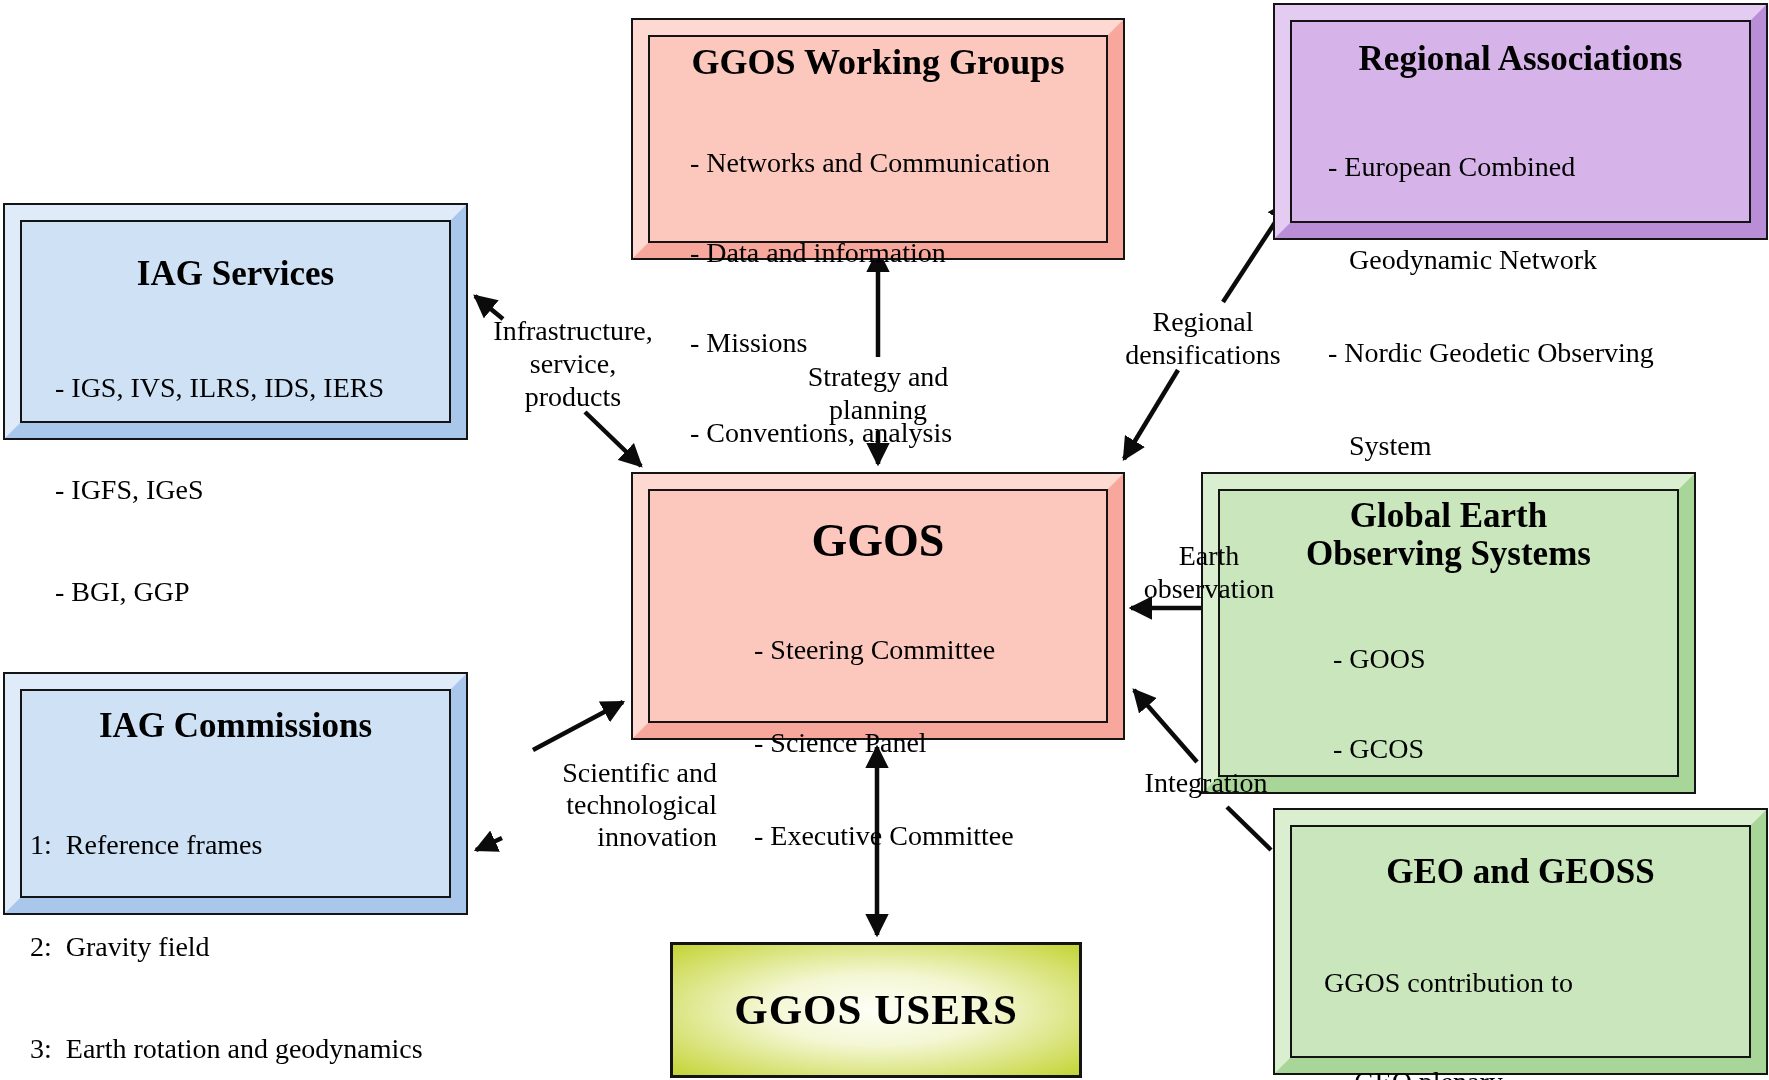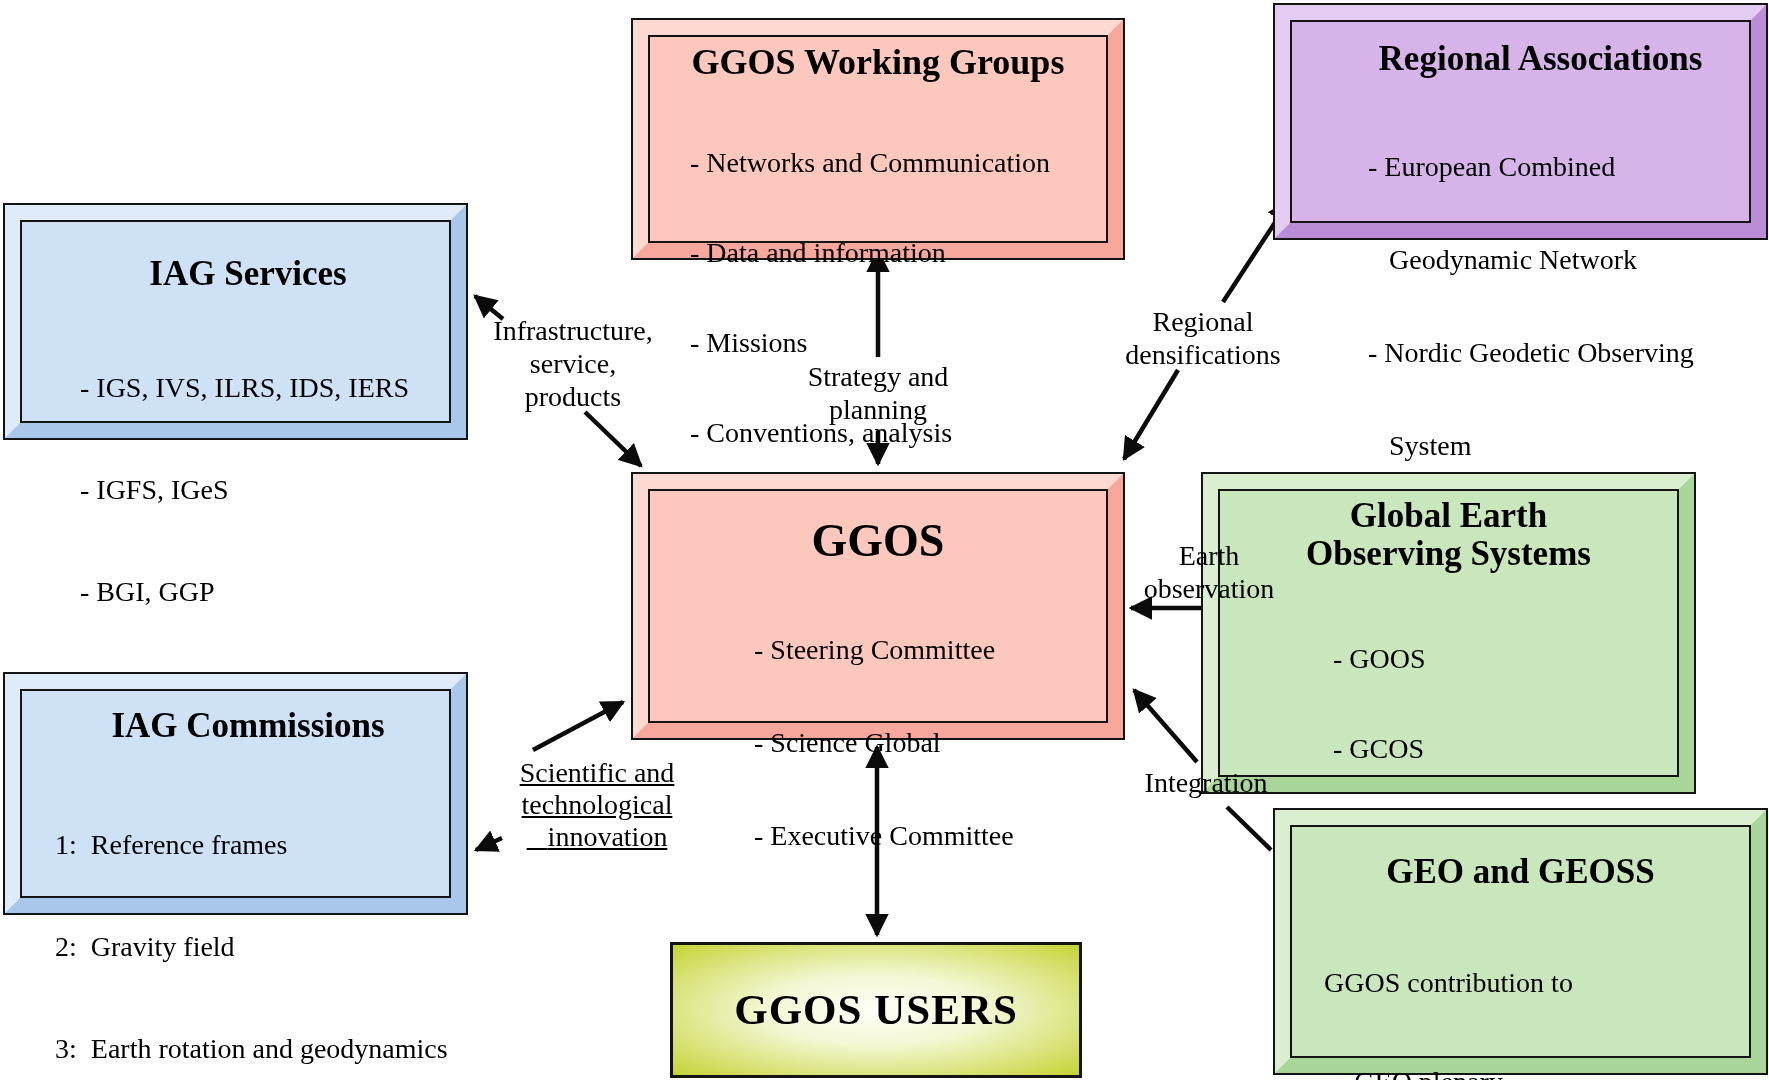--- a/index.html
+++ b/index.html
@@ -10,43 +10,43 @@
   .arrows{position:absolute;left:0;top:0;width:1769px;height:1080px;}
   .arrows line{stroke:#0b0b0b;stroke-width:4.5;}
 
   
   .box3d{position:absolute;border:2px solid #141414;box-sizing:border-box;}
   .bevel{position:absolute;inset:0;border:15px solid;box-sizing:border-box;}
   .face{position:absolute;inset:15px;border:2px solid #141414;box-sizing:border-box;}
   .c-salmon .bevel{border-color:#fdd9d2 #f8a79c #f8a79c #fdd9d2;}
   .c-salmon .face{background:#fcc7bd;}
   .c-blue .bevel{border-color:#e0ebfa #a9c7ea #a9c7ea #e0ebfa;}
-  .c-blue .face{background:#cfe1f5;padding-left:25px;}
+  .c-blue .face{background:#cfe1f5;}
   .c-purple .bevel{border-color:#e3cbf2 #b98ed6 #b98ed6 #e3cbf2;}
-  .c-purple .face{background:#d6b4e9;padding-left:40px;}
+  .c-purple .face{background:#d6b4e9;}
   .c-green .bevel{border-color:#daefd0 #a8d699 #a8d699 #daefd0;}
   .c-green .face{background:#c9e6bc;}
 
   .title{font-weight:bold;text-align:center;font-size:35px;line-height:42px;white-space:pre-wrap;}
   .t-big{font-size:46px;line-height:52px;}
   .t-2line{line-height:38px;}
   .items{font-size:28px;white-space:pre-wrap;}
   .item{white-space:pre-wrap;}
 
   
   .flatbox{
     position:absolute;border:3px solid #141414;box-sizing:border-box;
     background:radial-gradient(ellipse at 50% 50%, #fefff8 0%, #f4f7d4 38%, #dde688 68%, #c3d434 100%);
     display:flex;align-items:center;justify-content:center;font-family:Liberation Serif, serif;
   }
   .flatbox .title{font-size:43px;letter-spacing:1px;}
 
   
   .lbl{position:absolute;font-size:28px;line-height:33px;text-align:center;white-space:pre-wrap;}
-  .lbl-left{text-align:center;text-decoration:underline;}
+  .lbl-left{text-align:right;}
 </style>
 </head>
 <body>
 
 <div class="stage">
 
   <svg class="arrows">
     <defs>
       <marker id="ah" viewBox="0 0 10 10" refX="9" refY="5" markerWidth="5.2" markerHeight="5.2" orient="auto-start-reverse">
         <path d="M0,0 L10,5 L0,10 z" fill="#0b0b0b"></path>
@@ -105,21 +105,21 @@
       </div>
     </div>
   </div>
 
   <div class="box3d c-salmon" style="left:631px;top:472px;width:494px;height:268px">
     <div class="bevel"></div>
     <div class="face">
       <div class="title t-big" style="margin-top:24px">GGOS</div>
       <div class="items" style="margin-top:5px;padding-left:104px;line-height:31px">
         <div class="item">- Steering Committee</div>
-        <div class="item">- Science Global</div>
+        <div class="item">- Science Panel</div>
         <div class="item">- Executive Committee</div>
       </div>
     </div>
   </div>
 
   <div class="box3d c-green" style="left:1201px;top:472px;width:495px;height:322px">
     <div class="bevel"></div>
     <div class="face">
       <div class="title t-2line" style="margin-top:6px">Global Earth
 Observing Systems</div>

